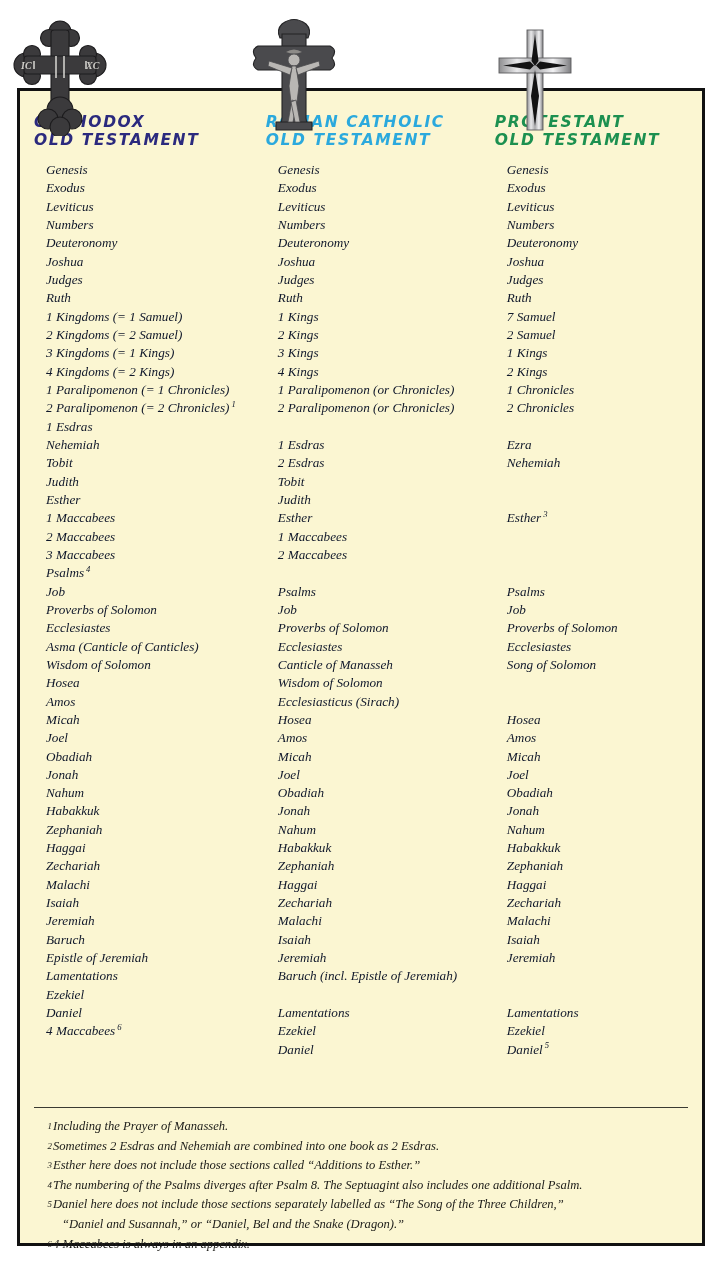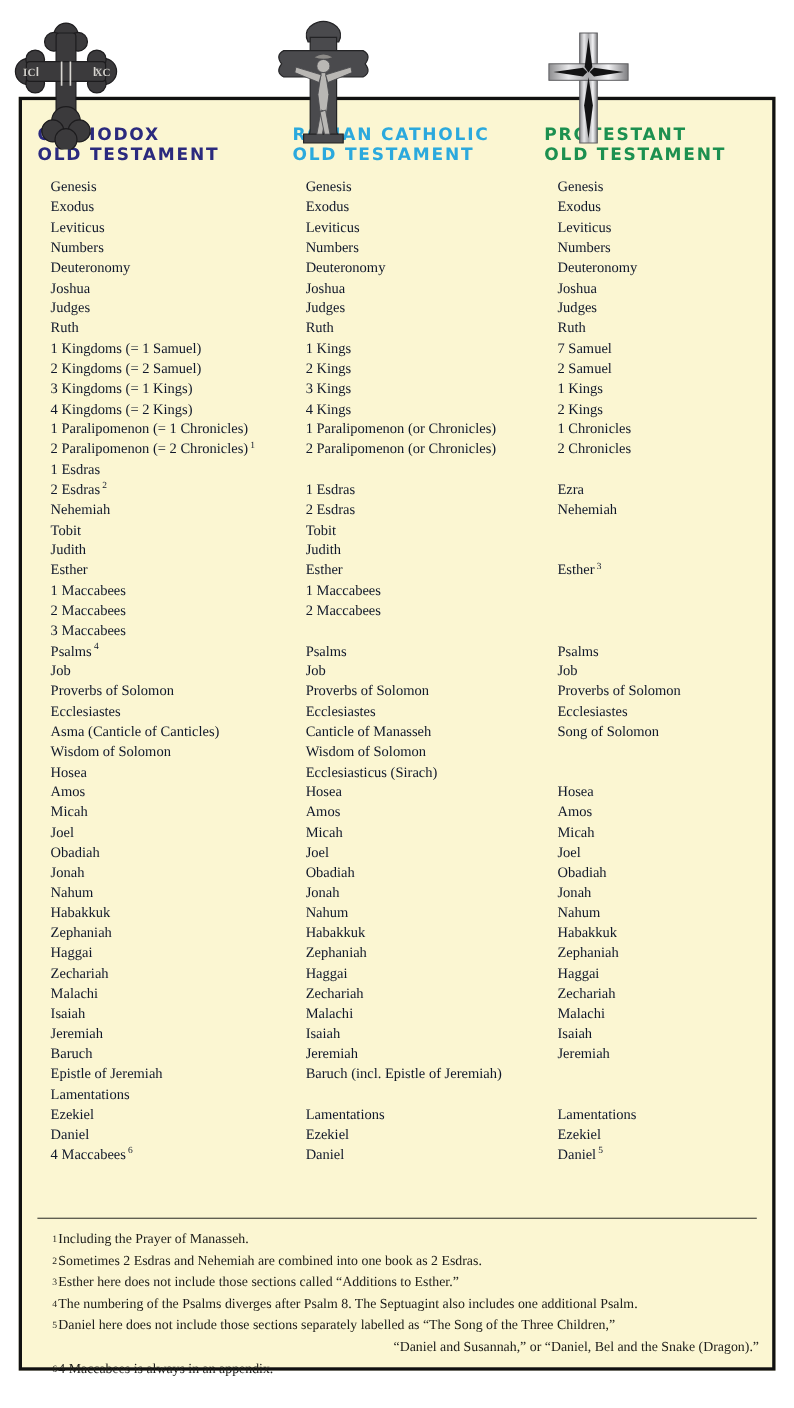--- a/index.html
+++ b/index.html
@@ -2,21 +2,21 @@
 <html><head>
 <meta charset="utf-8">
 <style>
   html,body{margin:0;padding:0;}
   body{
     width:722px;height:1280px;
     background:#ffffff;
     font-family:"Liberation Serif", serif;
     overflow:hidden;
   }
-  .page{position:relative;width:627px;height:1280px;}
+  .page{position:relative;width:627px;height:1280px;font-style:italic;}
 
   
   .crosses{position:absolute;top:0;left:0;width:722px;height:100px;z-index:5;}
   .cross{position:absolute;}
   #cross-orthodox{left:12px;top:18px;}
   #cross-catholic{left:248px;top:14px;}
   #cross-protestant{left:482px;top:28px;}
 
   
   .panel{
@@ -76,21 +76,21 @@
     line-height:19.6px;
     color:#20201c;
   }
   .fn{display:flex;align-items:flex-start;}
   .fn-num{
     width:16px;flex:0 0 16px;text-align:right;
     font-size:8.8px;line-height:19.6px;vertical-align:top;
     padding-right:1px;
   }
   .fn-txt{flex:1;}
-  .fn-cont{padding-left:26px;text-align:right;}
+  .fn-cont{padding-left:26px;}
 </style>
 </head>
 <body>
 
 <div class="page">
 
   <div class="crosses">
 
     <span class="cross" id="cross-orthodox">
       <svg width="96" height="118" viewBox="0 0 96 118">
@@ -199,21 +199,20 @@
               <li>Joshua</li>
               <li>Judges</li>
               <li>Ruth</li>
               <li>1 Kingdoms (= 1 Samuel)</li>
               <li>2 Kingdoms (= 2 Samuel)</li>
               <li>3 Kingdoms (= 1 Kings)</li>
               <li>4 Kingdoms (= 2 Kings)</li>
               <li>1 Paralipomenon (= 1 Chronicles)</li>
               <li>2 Paralipomenon (= 2 Chronicles)<sup>1</sup></li>
               <li>1 Esdras</li>
-              <li>2 Esdras<sup>2</sup></li>
               <li>Nehemiah</li>
               <li>Tobit</li>
               <li>Judith</li>
               <li>Esther</li>
               <li>1 Maccabees</li>
               <li>2 Maccabees</li>
               <li>3 Maccabees</li>
               <li>Psalms<sup>4</sup></li>
               <li>Job</li>
               <li>Proverbs of Solomon</li>

